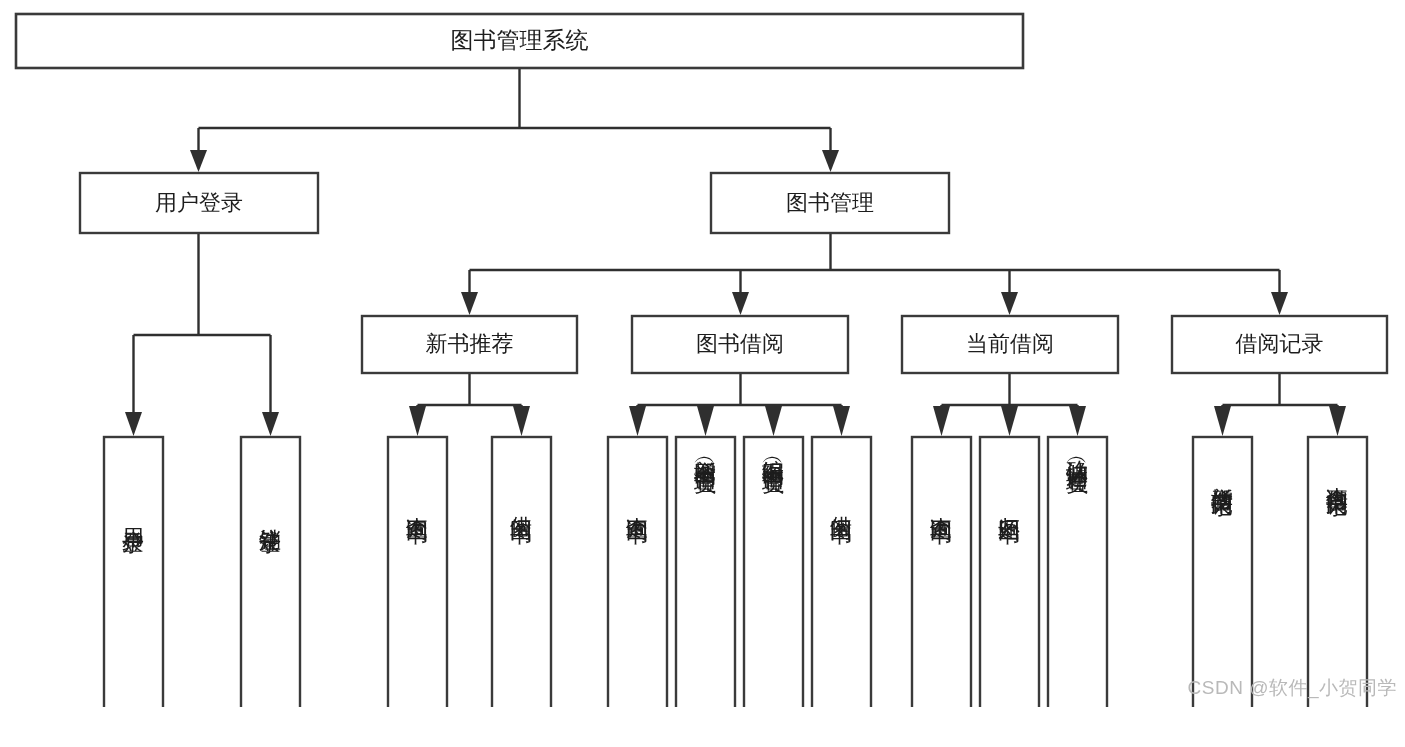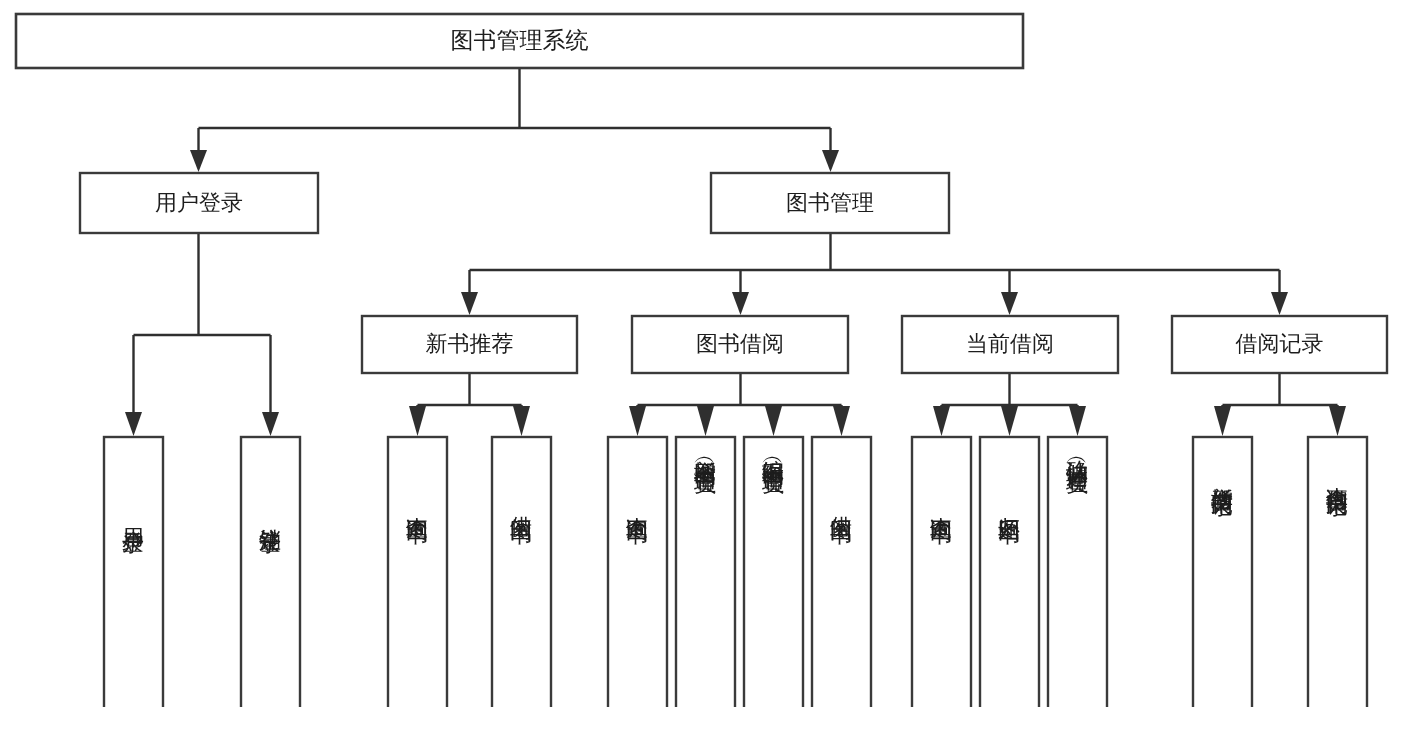--- a/index.html
+++ b/index.html
@@ -251,14 +251,15 @@
   </div>
 
   <div class="leaf-label-wrap" style="left:1193px; top:437px; width:59px; height:296px;">
     <span class="leaf-label" style="margin-top:32px;">新增借阅记录</span>
   </div>
 
   <div class="leaf-label-wrap" style="left:1308px; top:437px; width:59px; height:296px;">
     <span class="leaf-label" style="margin-top:32px;">查询借阅记录</span>
   </div>
 
+  <div class="watermark">CSDN @软件_小贺同学</div>
 
 </div>
 
 </body></html>

